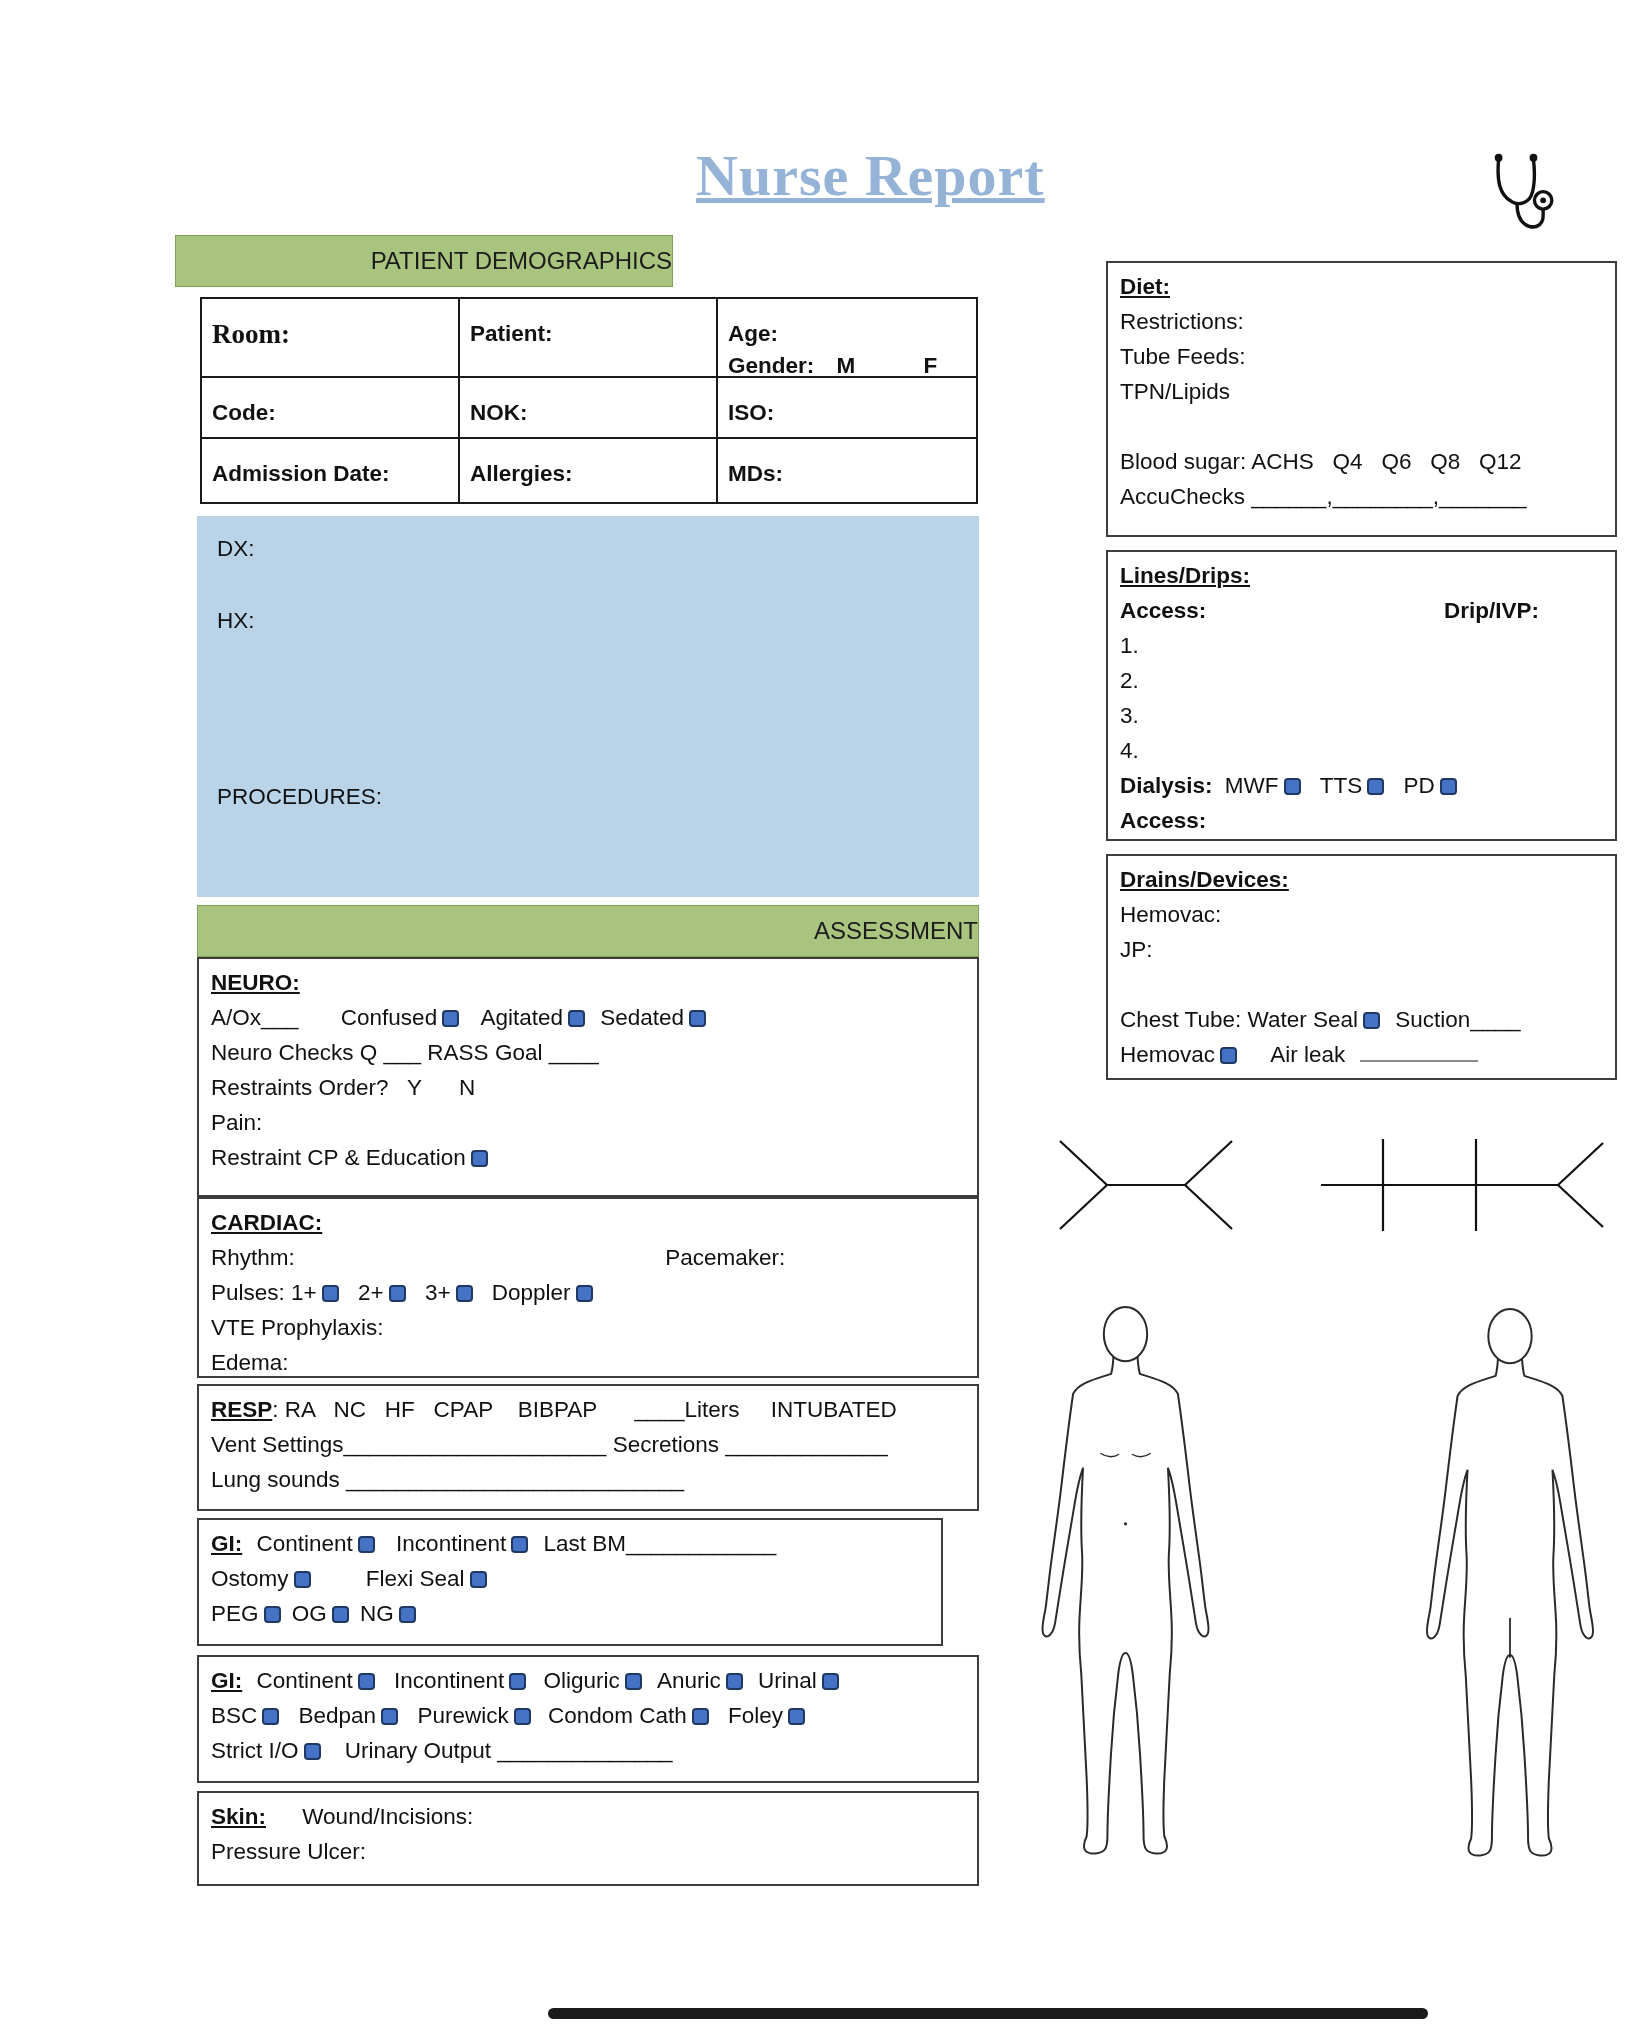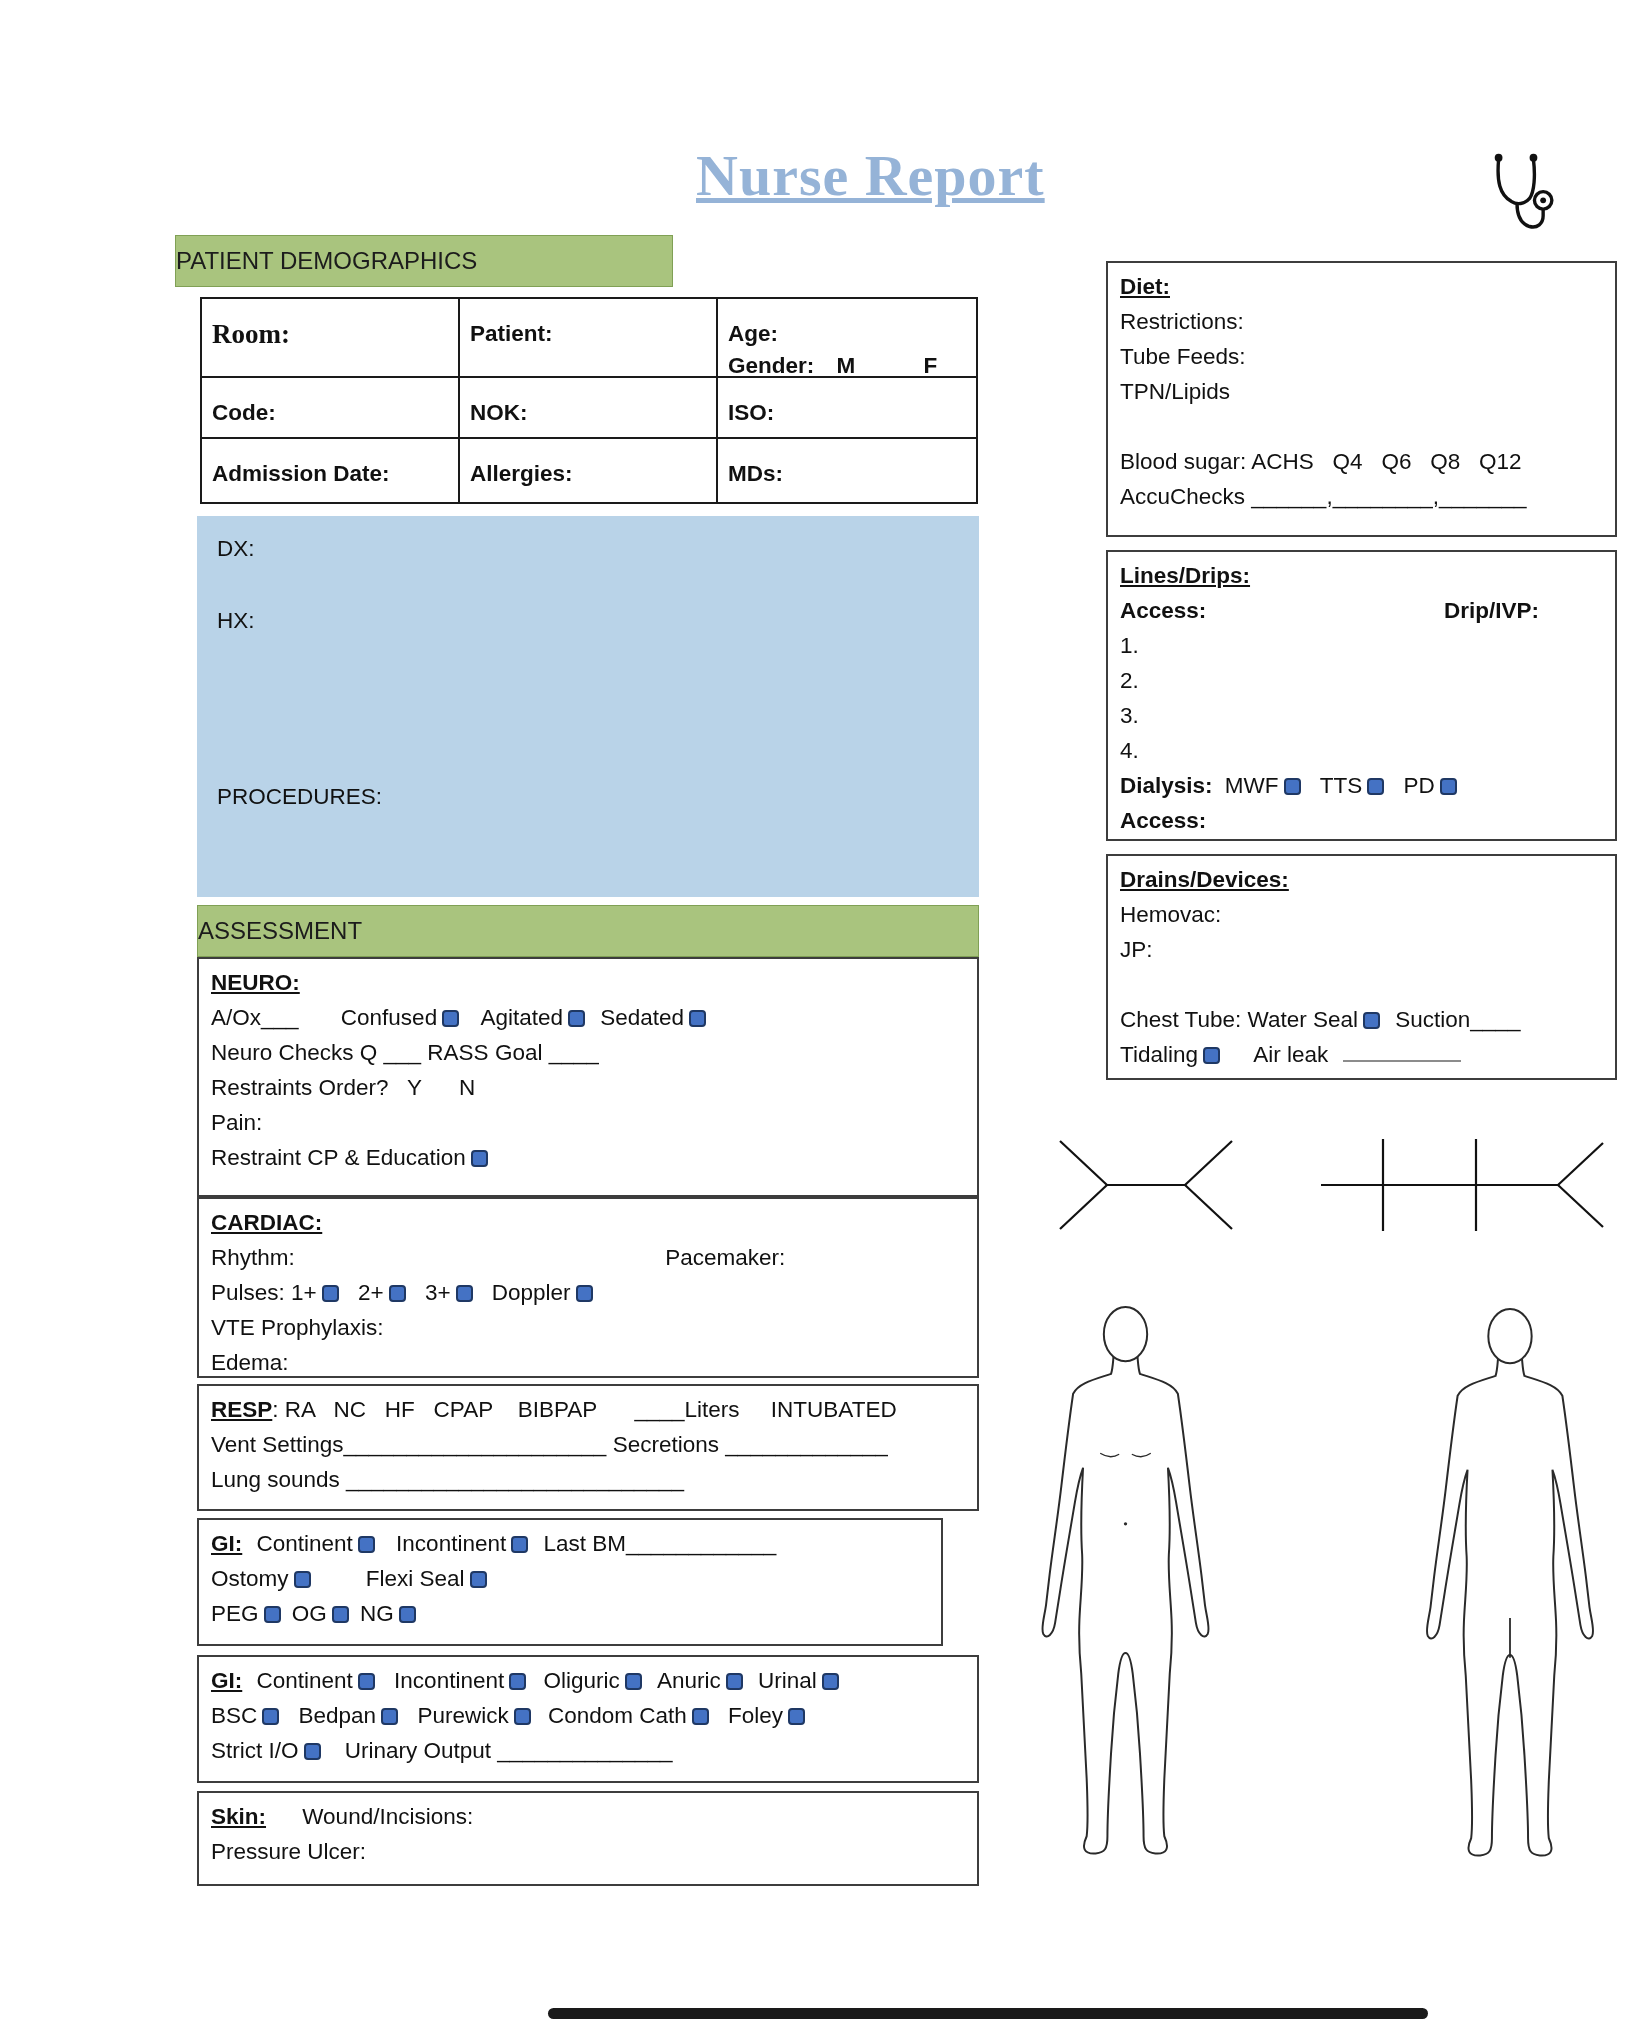--- a/index.html
+++ b/index.html
@@ -6,21 +6,21 @@
   html,body{margin:0;padding:0;background:#ffffff}
   .page{position:relative;width:1640px;height:2038px;background:#fff;
         font-family:"Liberation Sans","DejaVu Sans",sans-serif;font-size:22.5px;color:#111;overflow:hidden}
   .t{white-space:pre-wrap}
   .b{font-weight:700}
   .u{text-decoration:underline}
   .title{position:absolute;left:696px;top:142px;margin:0;
          font-family:"Liberation Serif","DejaVu Serif",serif;font-size:58px;font-weight:700;
          color:#95b3d7;text-decoration:underline;letter-spacing:1px}
   .greenbar{position:absolute;background:#a9c47e;border:1px solid #80a055;
-            display:flex;align-items:center;justify-content:flex-start;font-size:24px;color:#1c1c1c}
+            display:flex;align-items:center;justify-content:flex-end;font-size:24px;color:#1c1c1c}
   .demo-table{position:absolute;left:200px;top:297px;width:778px;border:2px solid #1a1a1a;
               display:grid;grid-template-columns:1fr 1fr 1fr;grid-template-rows:79px 61px 63px;background:#fff}
   .dcell{border-right:2px solid #1a1a1a;border-bottom:2px solid #1a1a1a;padding:19px 10px;font-weight:700;line-height:32px}
   .dcell.last-col{border-right:none}
   .dcell.last-row{border-bottom:none}
   .room{font-family:"Liberation Serif","DejaVu Serif",serif;font-size:27px}
   .bluebox{position:absolute;left:197px;top:516px;width:782px;height:381px;background:#b9d3e8}
   .box{position:absolute;border:2px solid #3d3d3d;background:#fff;padding:6px 12px}
   .line{line-height:35px;min-height:35px}
   .cb{display:inline-block;width:17px;height:17px;background:#4472c4;border:2px solid #1f3864;
@@ -199,21 +199,21 @@
   <div class="box" style="left:1106px;top:854px;width:511px;height:226px">
     <div class="line"><span class="t b u">Drains/Devices:</span></div>
     <div class="line"><span class="t">Hemovac:</span></div>
     <div class="line"><span class="t">JP:</span></div>
     <div class="line"></div>
     <div class="line">
       <span class="t">Chest Tube: Water Seal</span><span class="cb"></span>
       <span class="t" style="margin-left:4px">Suction____</span>
     </div>
     <div class="line">
-      <span class="t">Tidaling</span><span class="cb"></span>
+      <span class="t">Hemovac</span><span class="cb"></span>
       <span class="t" style="margin-left:22px">Air leak</span>
       <span class="uline" style="margin-left:8px"></span>
     </div>
   </div>
 
   <div class="fig" style="left:1052px;top:1135px">
     <svg width="185" height="100" viewBox="0 0 185 100">
       <g stroke="#111" stroke-width="2.2" fill="none">
         <line x1="55" y1="50" x2="133" y2="50"></line>
         <line x1="55" y1="50" x2="8" y2="6"></line>

